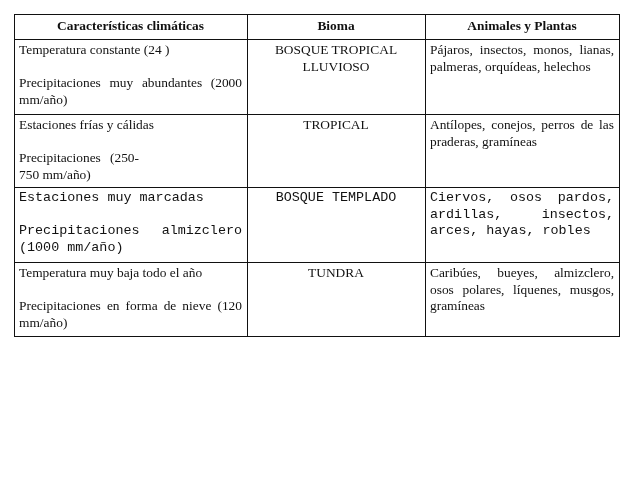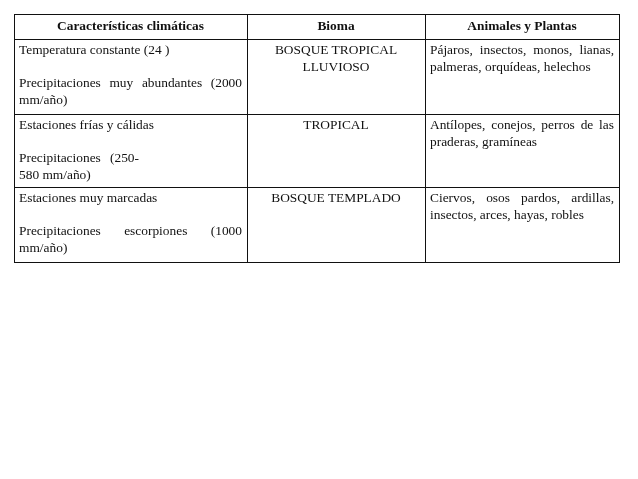--- a/index.html
+++ b/index.html
@@ -16,21 +16,21 @@
   table.biomes th { font-weight:bold; text-align:center; height:19px; padding-top:3px; }
   col.c1 { width:233px; } col.c2 { width:178px; } col.c3 { width:194px; }
   .clim { text-align:left; }
   .clim .p1 { display:block; margin-bottom:16.5px; }
   .clim .p2 { display:block; text-align:justify; text-align-last:left; }
   .bioma { text-align:center; }
   .anim { text-align:justify; text-align-last:left; }
   tr.r1 td { height:70px;margin-left:35px; }
   tr.r2 td { height:68px;border-radius:25px; }
   tr.r3 td { height:70px; }
-  tr.r4 td { height:70px; }
+  tr.r4 td { height:70px;font-family:Liberation Mono, monospace; }
   tr.r5 td { height:52px; }
   tr.r6 td { height:69px; }
 </style>
 </head>
 <body>
 
 <table class="biomes">
   <colgroup>
       <col class="c1">
       <col class="c2">
@@ -48,27 +48,35 @@
       <td class="clim">
         <span class="p1">Temperatura constante (24 )</span>
         <span class="p2">Precipitaciones muy abundantes (2000 mm/año)</span>
       </td>
       <td class="bioma">BOSQUE TROPICAL LLUVIOSO</td>
       <td class="anim">Pájaros, insectos, monos, lianas, palmeras, orquídeas, helechos</td>
     </tr>
     <tr class="r2">
       <td class="clim">
         <span class="p1">Estaciones frías y cálidas</span>
-        <span class="p2" style="width:120px;">Precipitaciones (250-580 mm/año)</span>
+        <span class="p2" style="width:120px;">Precipitaciones (250-750 mm/año)</span>
       </td>
       <td class="bioma">TROPICAL</td>
       <td class="anim">Antílopes, conejos, perros de las praderas, gramíneas</td>
     </tr>
     <tr class="r4">
       <td class="clim">
         <span class="p1">Estaciones muy marcadas</span>
-        <span class="p2">Precipitaciones escorpiones (1000 mm/año)</span>
+        <span class="p2">Precipitaciones almizclero (1000 mm/año)</span>
       </td>
       <td class="bioma">BOSQUE TEMPLADO</td>
       <td class="anim">Ciervos, osos pardos, ardillas, insectos, arces, hayas, robles</td>
+    </tr>
+    <tr class="r6">
+      <td class="clim">
+        <span class="p1">Temperatura muy baja todo el año</span>
+        <span class="p2">Precipitaciones en forma de nieve (120 mm/año)</span>
+      </td>
+      <td class="bioma">TUNDRA</td>
+      <td class="anim">Caribúes, bueyes, almizclero, osos polares, líquenes, musgos, gramíneas</td>
     </tr>
   </tbody>
 </table>
 
 </body></html>

